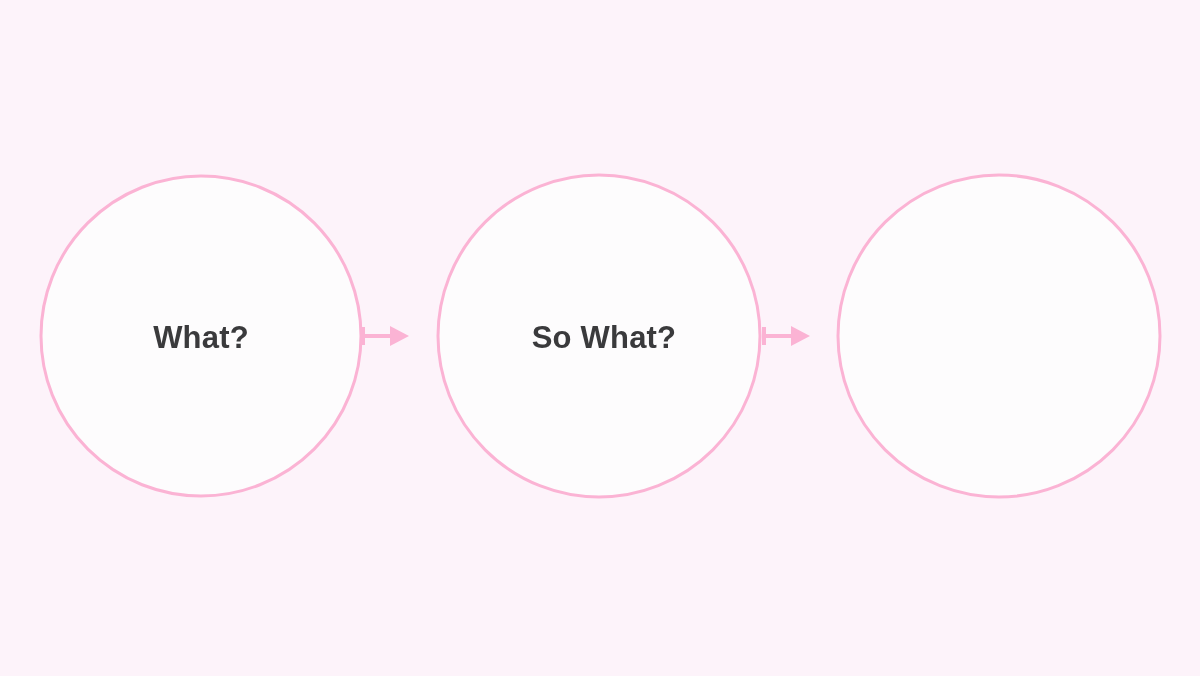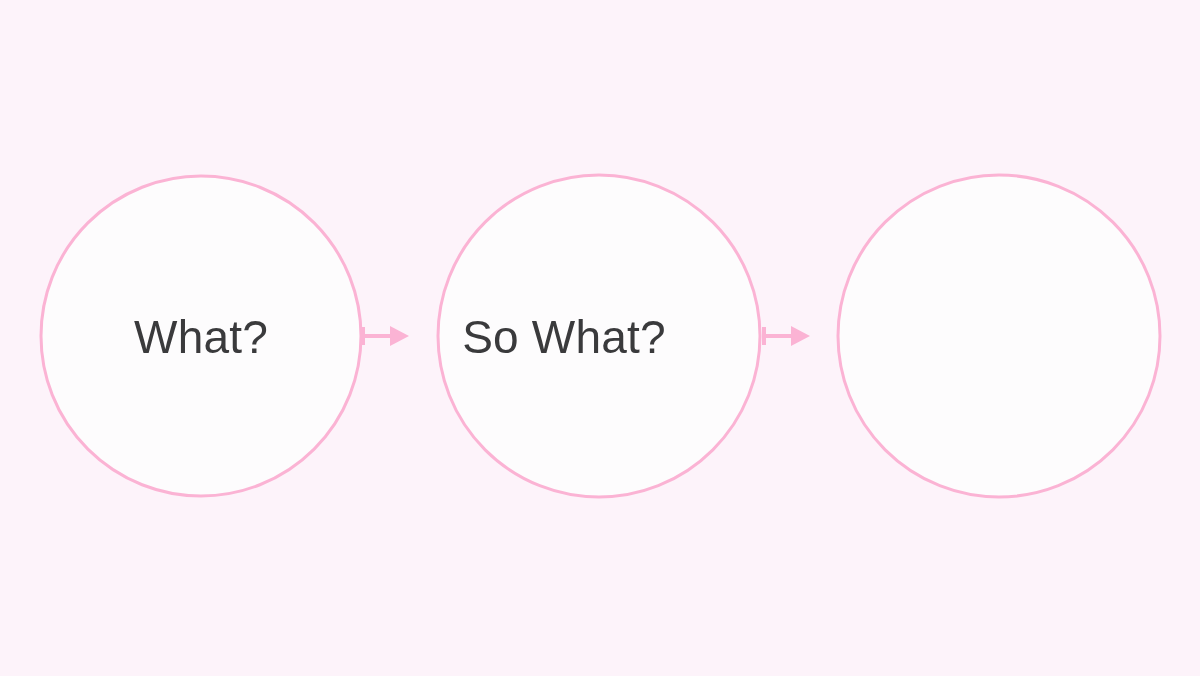--- a/index.html
+++ b/index.html
@@ -24,22 +24,22 @@
     left: 0;
     width: 1200px;
     height: 676px;
     display: block;
   }
   .node-label {
     position: absolute;
     transform: translate(-50%, -50%);
     color: #3a3a3c;
     font-family: "Liberation Sans", sans-serif;
-    font-size: 46px;
-    font-weight: 400;
+    font-size: 31px;
+    font-weight: 700;
     letter-spacing: 0.2px;
     white-space: nowrap;
     line-height: 1;
     text-align: center;
   }
 </style>
 </head>
 <body>
 
 <div id="canvas">
@@ -60,16 +60,16 @@
 
     <g>
       <line x1="764" y1="327" x2="764" y2="345" stroke="#fbb3d4" stroke-width="4" stroke-linecap="butt"></line>
       <line x1="764" y1="336" x2="793" y2="336" stroke="#fbb3d4" stroke-width="4" stroke-linecap="butt"></line>
       <polygon points="791,326 810,336 791,346" fill="#fbb3d4"></polygon>
     </g>
   </svg>
 
   <div class="node-label" style="left:201px; top:337px;">What?</div>
 
-  <div class="node-label" style="left:564px; top:337px;">So What?</div>
+  <div class="node-label" style="left:604px; top:337px;">So What?</div>
 
 
 </div>
 
 </body></html>

